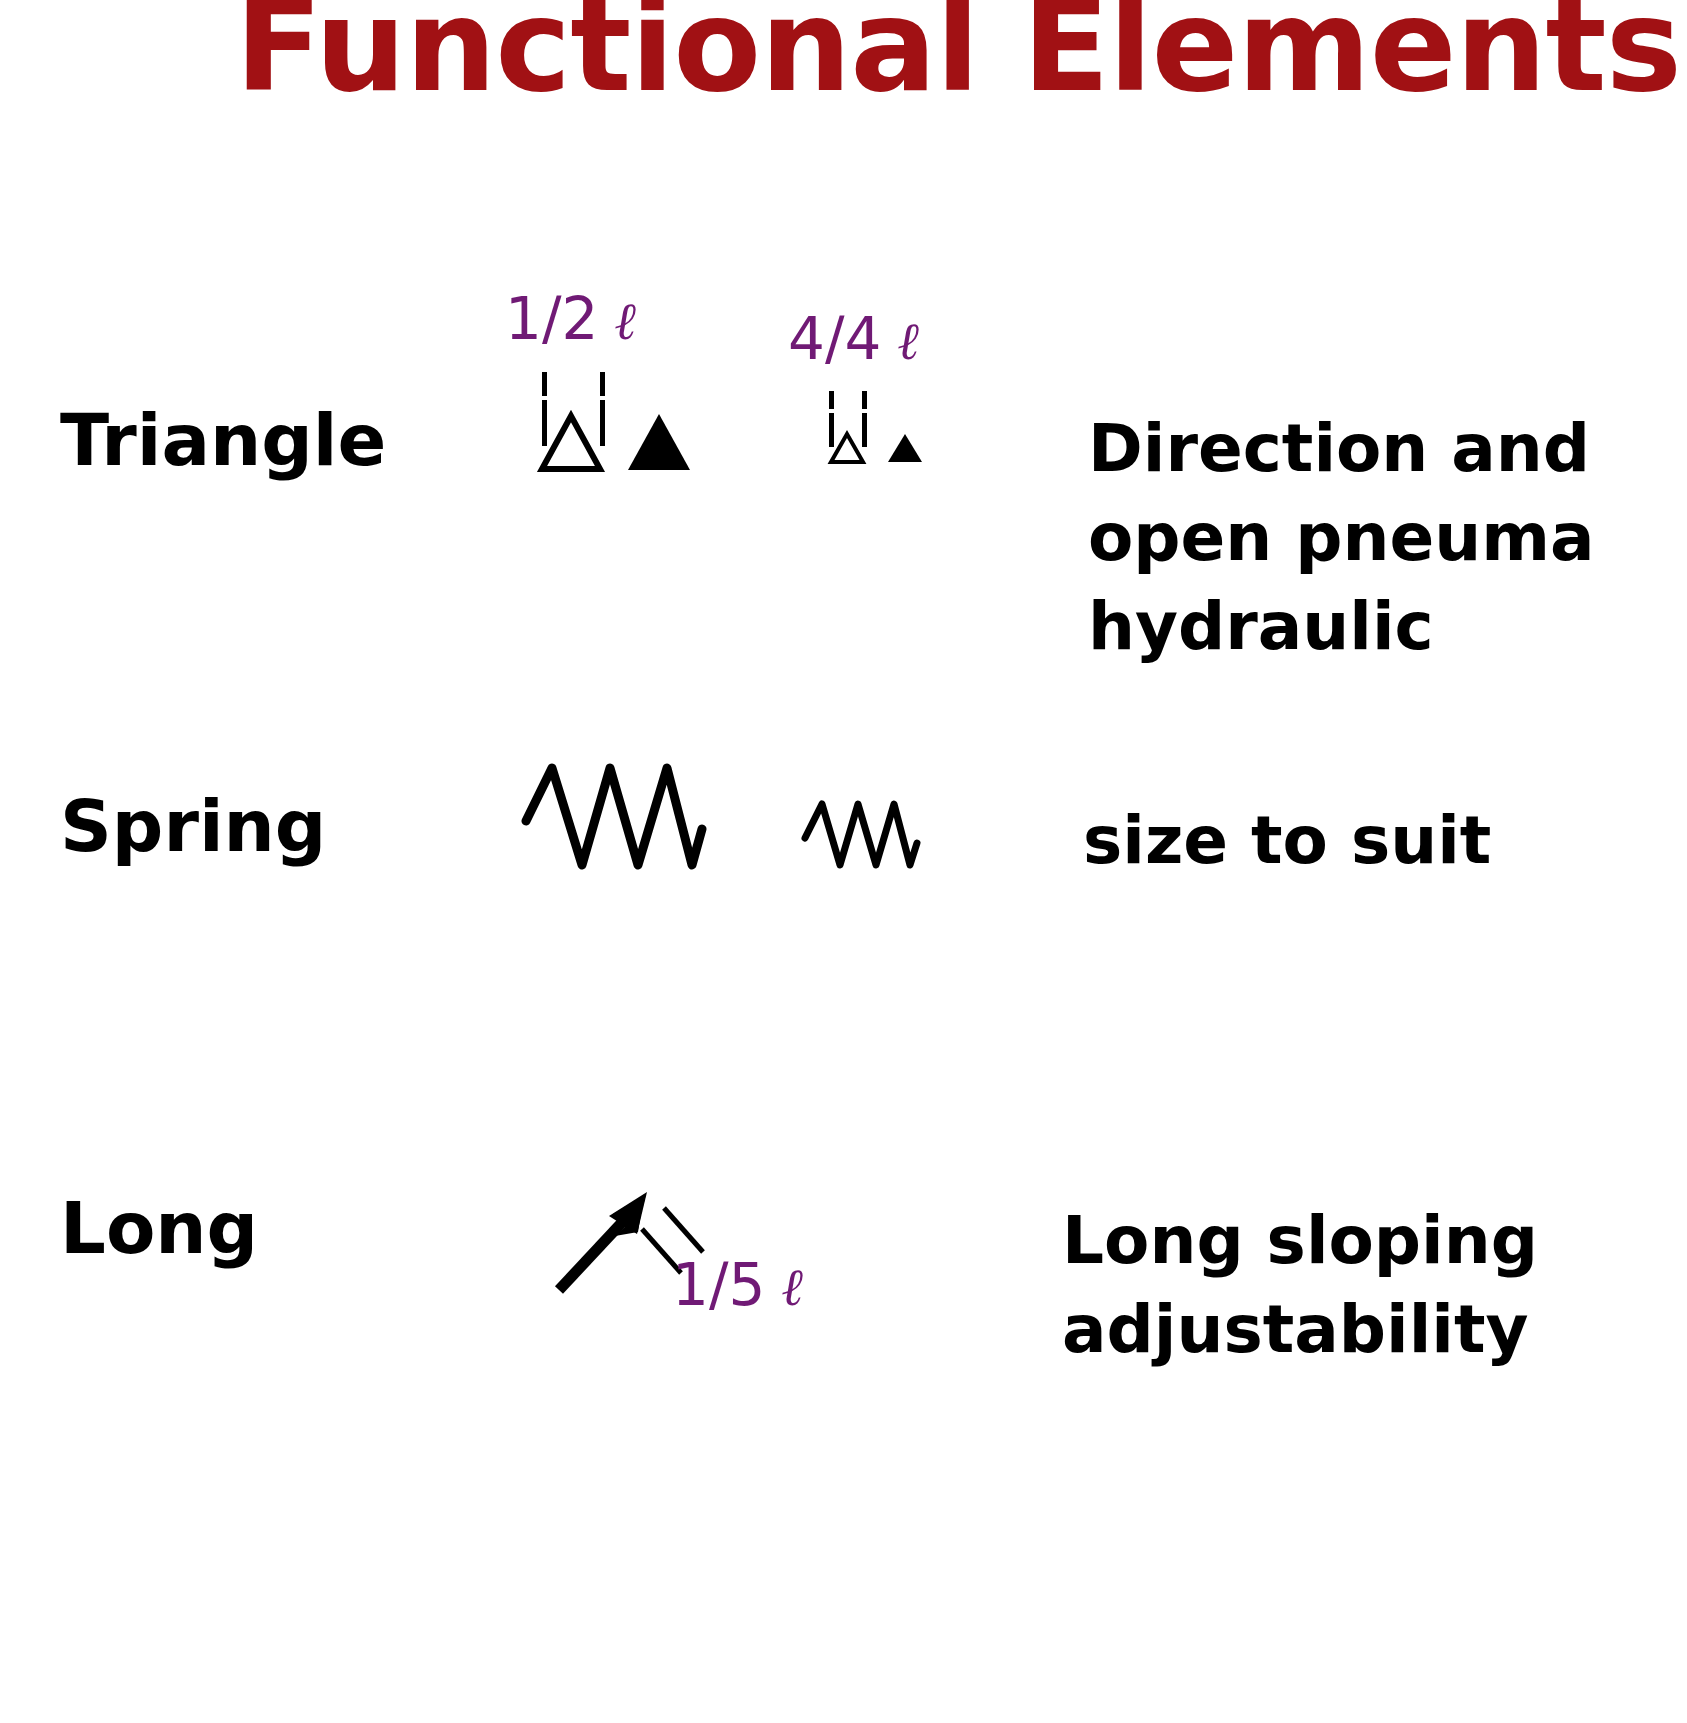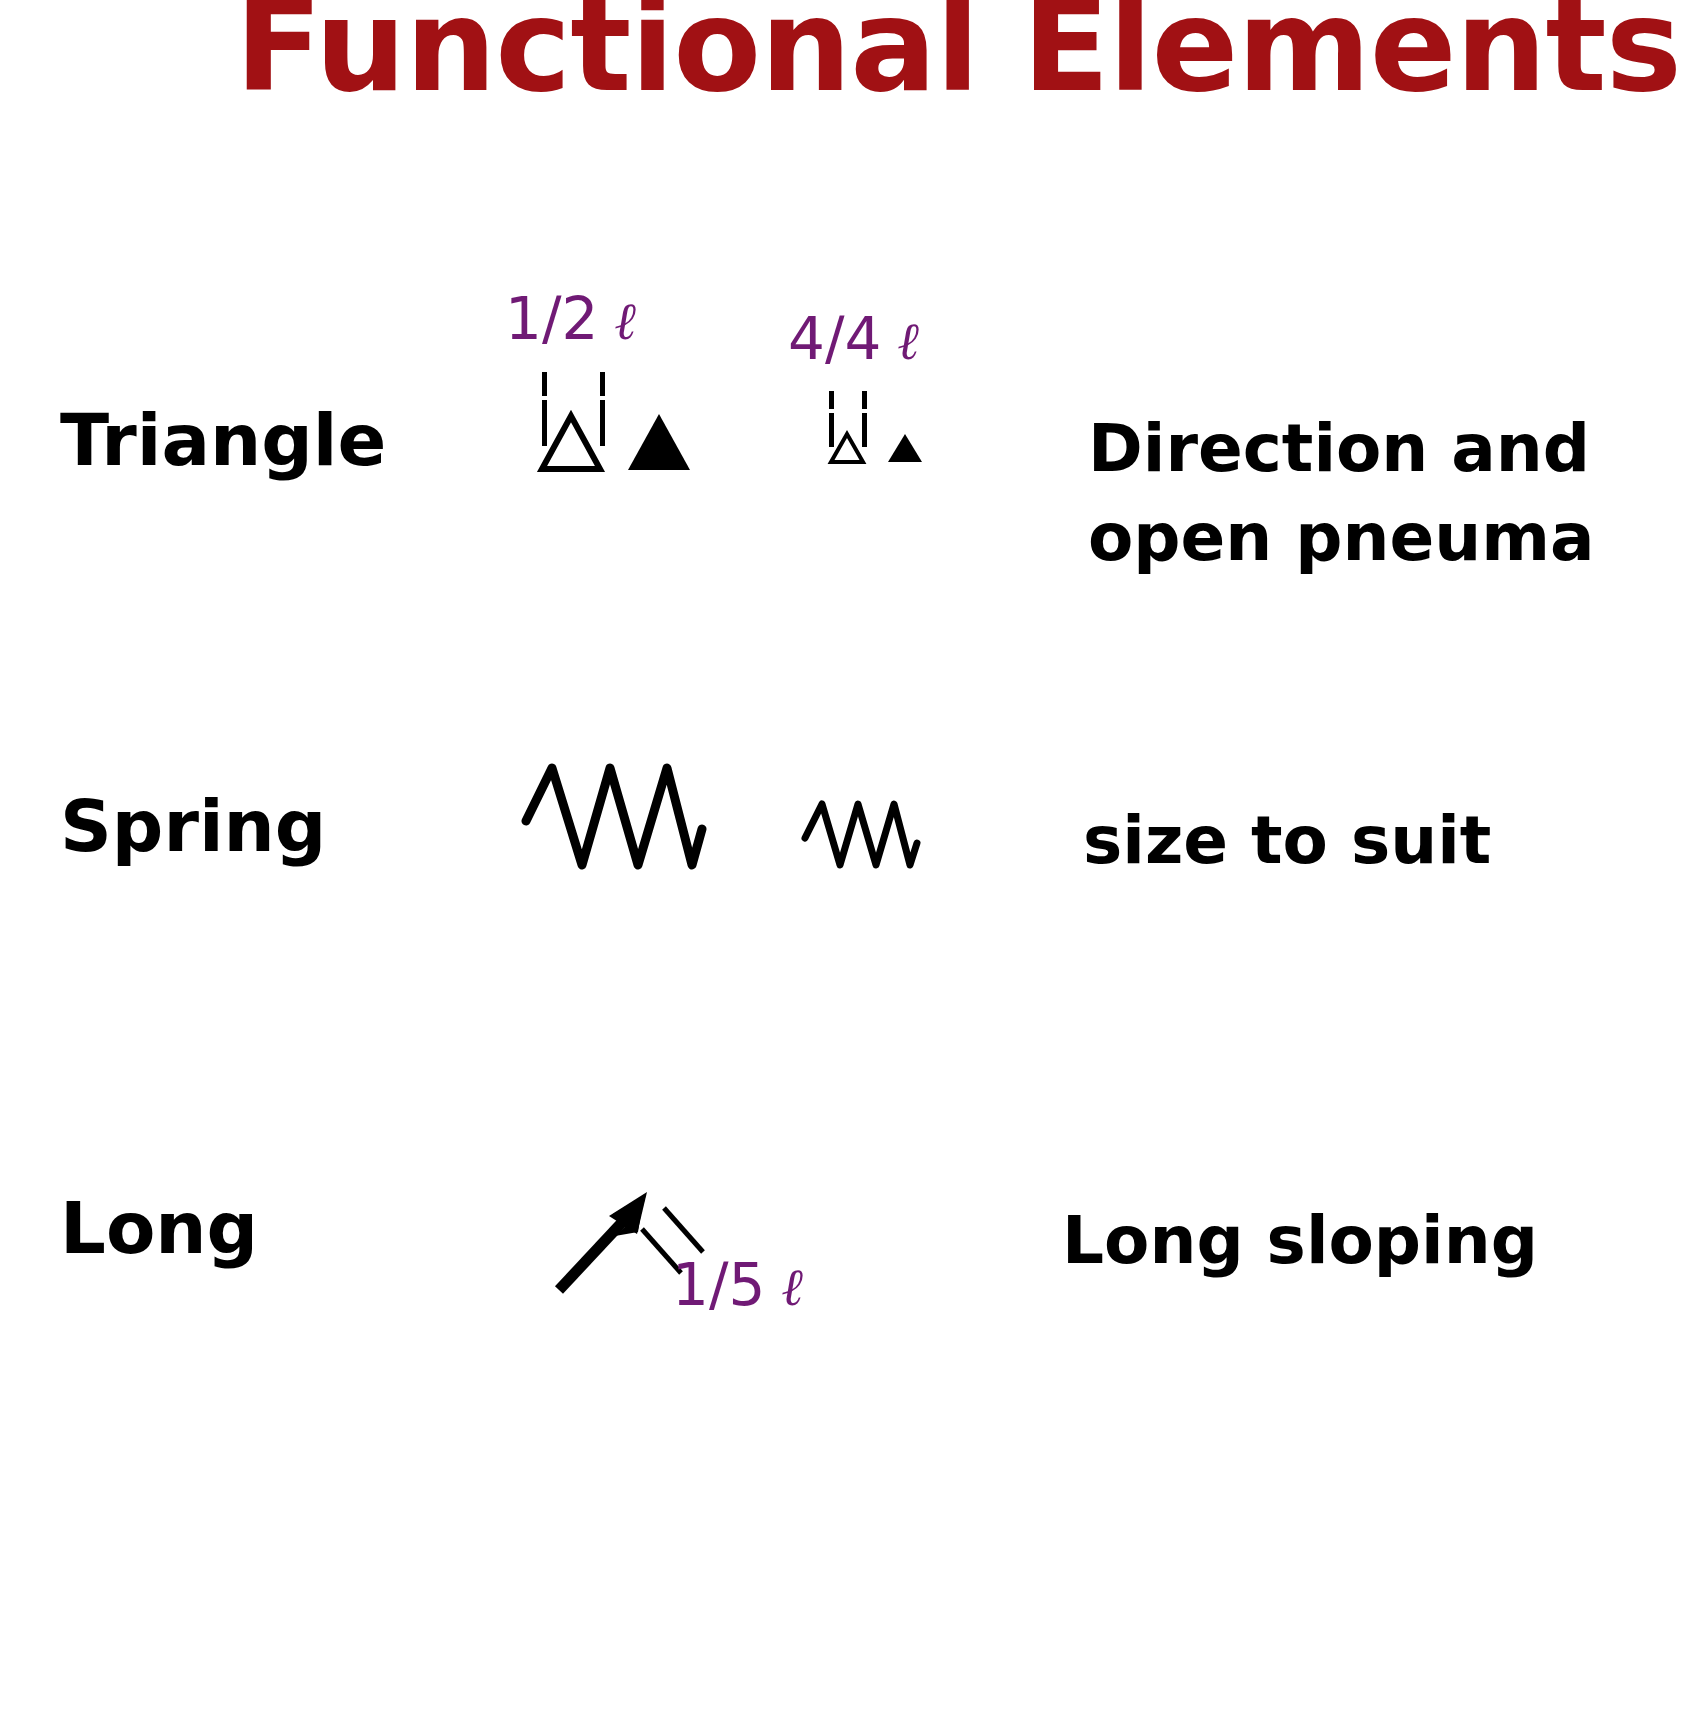--- a/index.html
+++ b/index.html
@@ -116,20 +116,21 @@
   <polygon points="25,6 9,34 41,34" fill="none" stroke="#000000" stroke-width="4"></polygon>
 </svg>
 
 <svg class="glyph-svg" style="left:880px; top:428px;" width="60" height="45" viewBox="0 0 60 45">
   <polygon points="25,6 8,34 42,34" fill="#000000" stroke="none"></polygon>
 </svg>
 
 <div class="row-desc" style="left:1060px; top:404px;">
   <div>Direction and</div>
   <div>open pneuma</div>
+  <div>hydraulic</div>
 </div>
 
 <div class="row-label" style="left:60px; top:790px;">Spring</div>
 
 <svg class="glyph-svg" style="left:520px; top:755px;" width="200" height="120" viewBox="0 0 200 120">
   <polyline points="6,66 32,13 62,110 90,13 118,110 147,13 172,110 182,74" fill="none" stroke="#000000" stroke-width="9" stroke-linecap="round" stroke-linejoin="round"></polyline>
 </svg>
 
 <svg class="glyph-svg" style="left:800px; top:795px;" width="140" height="80" viewBox="0 0 140 80">
   <polyline points="5,43 22,9 40,70 58,9 76,70 94,9 110,70 117,48" fill="none" stroke="#000000" stroke-width="7" stroke-linecap="round" stroke-linejoin="round"></polyline>
@@ -151,13 +152,14 @@
   <line x1="97" y1="59" x2="136" y2="103" stroke="#000000" stroke-width="5" stroke-linecap="butt"></line>
   <line x1="119" y1="38" x2="158" y2="82" stroke="#000000" stroke-width="5" stroke-linecap="butt"></line>
 </svg>
 
 <div class="frac-label" style="left:672px; top:1256px;">
   <span>1/5</span><span class="ell">ℓ</span>
 </div>
 
 <div class="row-desc" style="left:1034px; top:1196px;">
   <div>Long sloping</div>
+  <div>adjustability</div>
 </div>
 
 </body></html>

